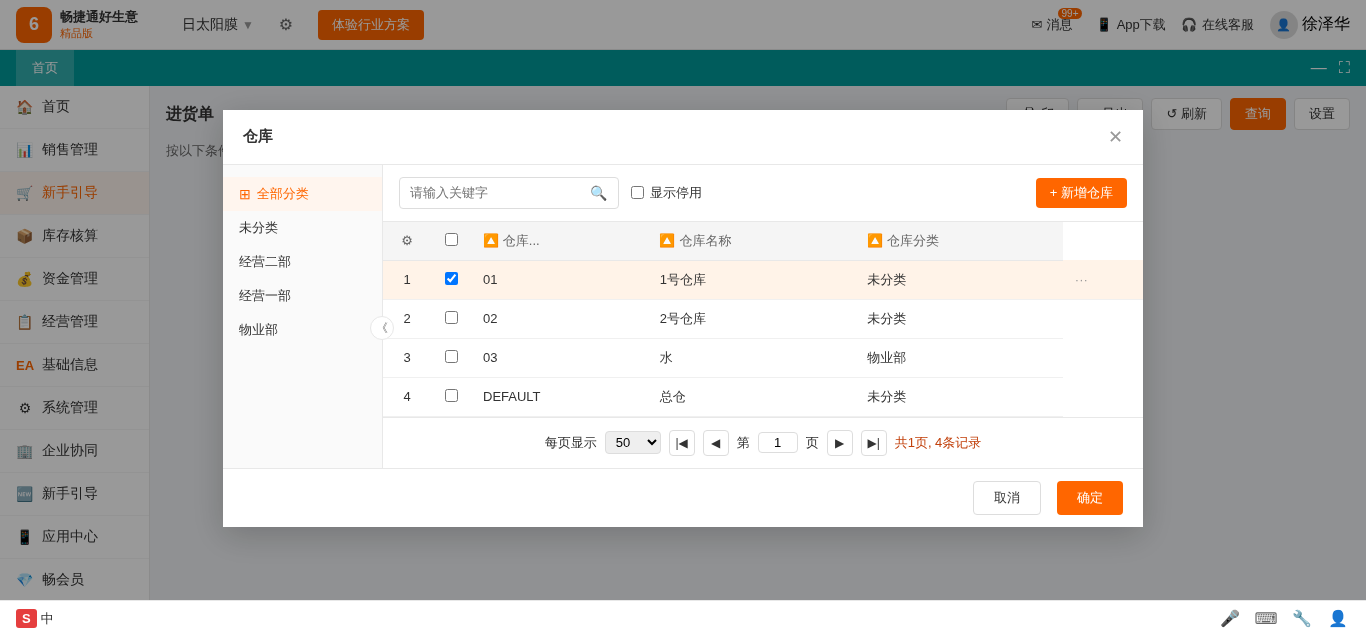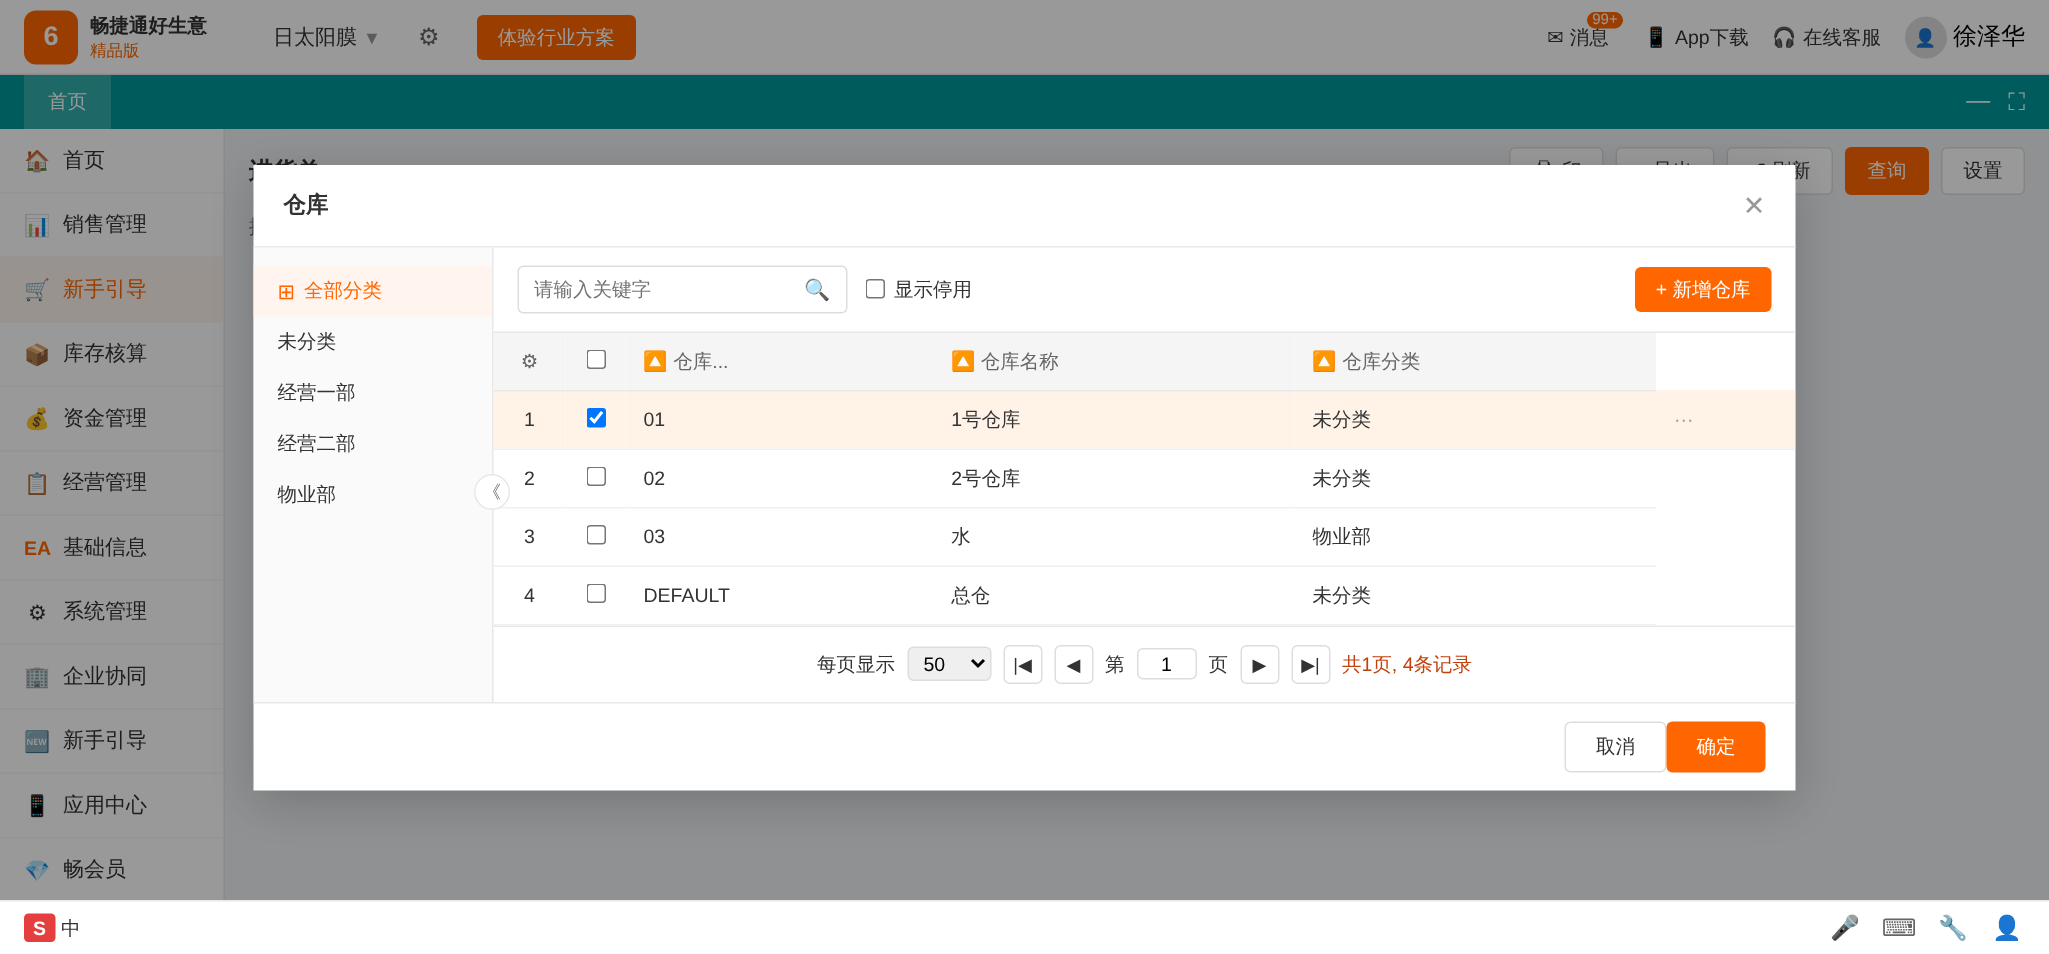--- a/index.html
+++ b/index.html
@@ -134,21 +134,21 @@
       position: fixed; top: 0; left: 0; right: 0; bottom: 0;
       background: rgba(0,0,0,0.4);
       z-index: 100;
       display: flex; align-items: center; justify-content: center;
     }
 
     
     .modal {
       background: #fff;
       border-radius: 0;
-      width: 1028px;
+      width: 920px;
       max-height: 580px;
       display: flex; flex-direction: column;
       box-shadow: 0 8px 32px rgba(0,0,0,0.2);
       justify-content: flex-end;
     }
     .modal-header {
       display: flex; align-items: center; justify-content: space-between;
       padding: 16px 20px;
       border-bottom: 1px solid #e8e8e8;
     }
@@ -245,21 +245,21 @@
       width: 26px; height: 26px;
       display: flex; align-items: center; justify-content: center;
       border: 1px solid #ddd; border-radius: 4px;
       cursor: pointer; color: #333; font-size: 12px; background: #fff;
     }
     .page-num-input { width: 40px; border: 1px solid #ddd; border-radius: 4px; text-align: center; padding: 2px; font-size: 13px; }
     .page-info { color: #c2410c; }
 
     
     .modal-footer {
-      display: flex; justify-content: flex-end; gap: 0;
+      display: flex; justify-content: flex-end; gap: 16px;
       padding: 12px 20px;
       border-top: 1px solid #e8e8e8;
     }
     .btn-cancel {
       padding: 7px 20px; border-radius: 4px; border: 1px solid #ddd;
       background: #fff; color: #333; font-size: 13px; cursor: pointer;
     }
     .btn-confirm {
       padding: 7px 20px; border-radius: 4px; border: none;
       background: #f60; color: #fff; font-size: 13px; cursor: pointer;
@@ -412,24 +412,24 @@
       <div class="modal-sidebar">
         <div class="modal-sidebar-collapse">《</div>
         <div class="cat-item active">
           <span class="cat-item-grid">⊞</span>
           <span>全部分类</span>
         </div>
         <div class="cat-item">
           <span>未分类</span>
         </div>
         <div class="cat-item">
+          <span>经营二部</span>
+        </div>
+        <div class="cat-item">
           <span>经营一部</span>
-        </div>
-        <div class="cat-item">
-          <span>经营二部</span>
         </div>
         <div class="cat-item">
           <span>物业部</span>
         </div>
       </div>
 
       <div class="modal-content-area">
 
         <div class="modal-toolbar">
           <div class="search-box">

